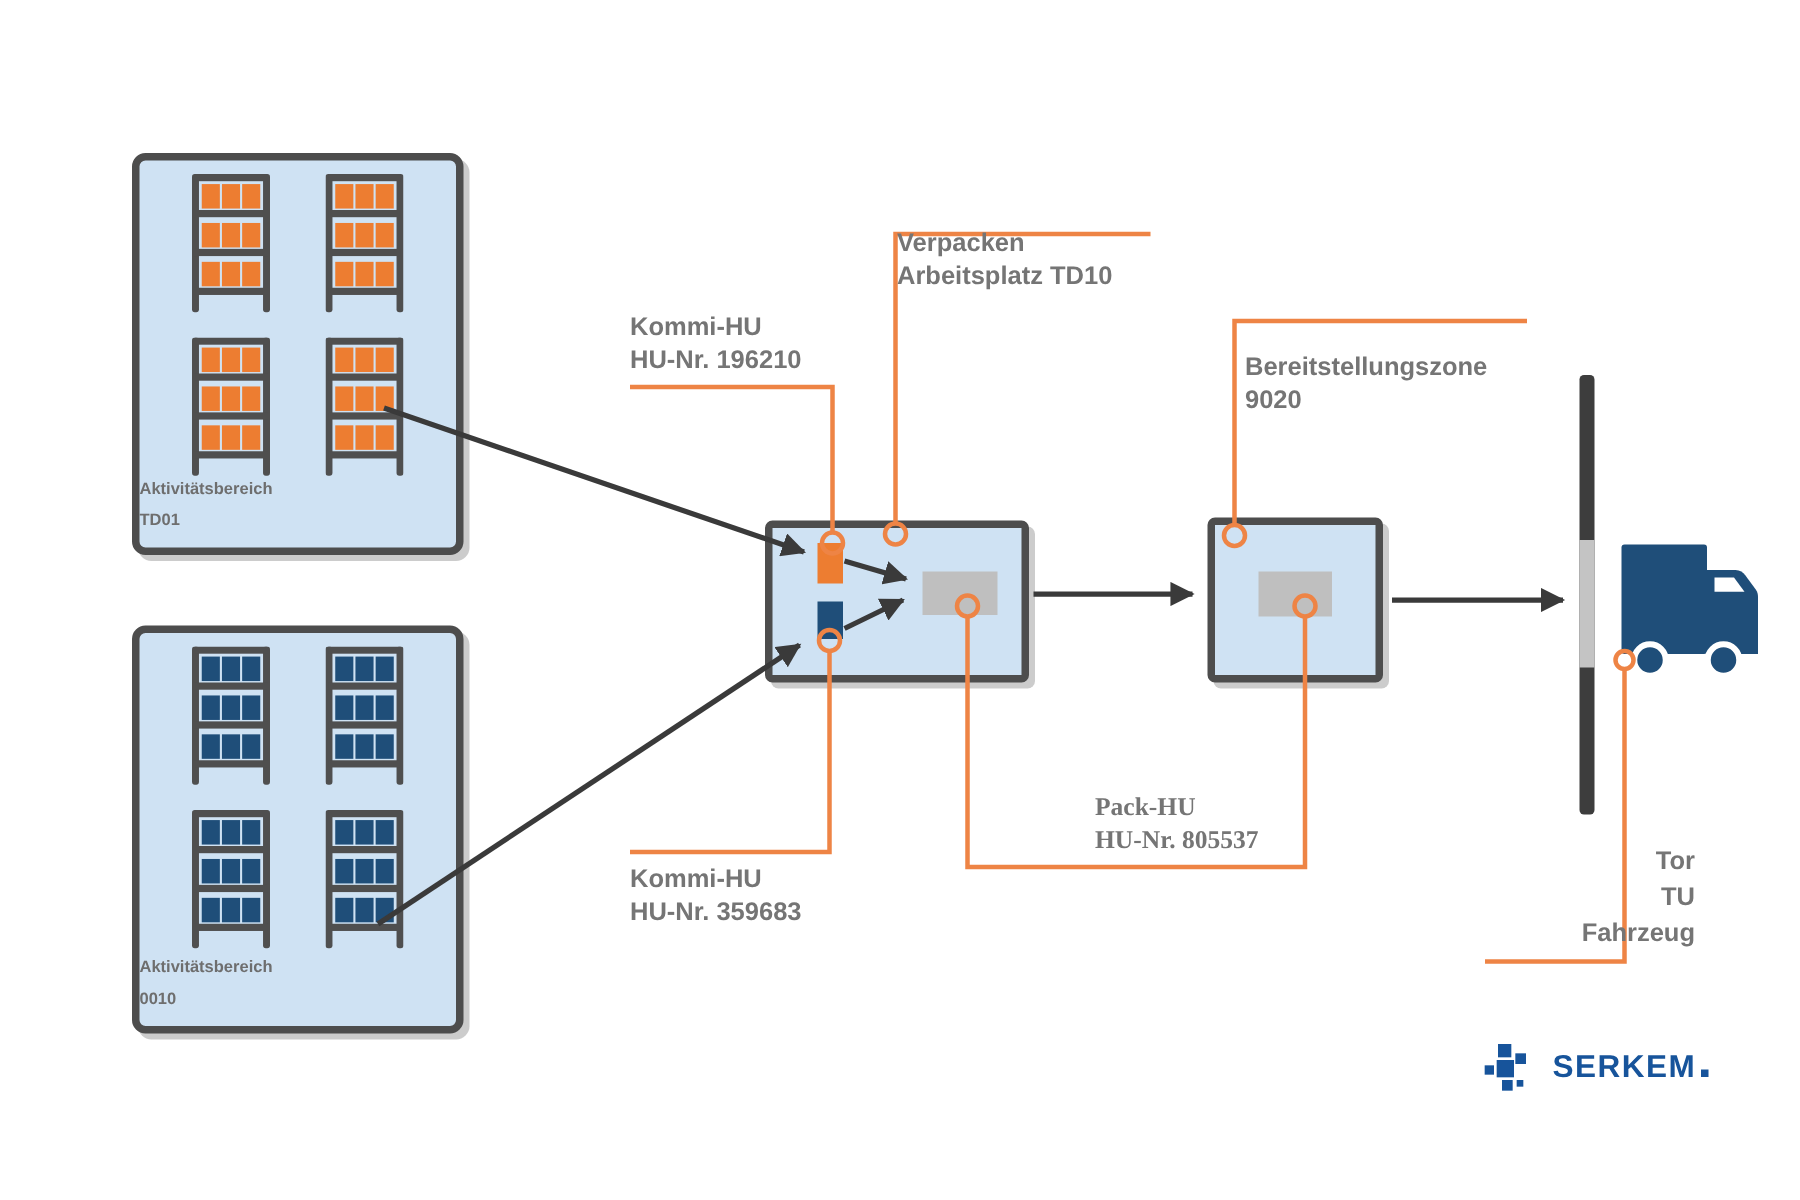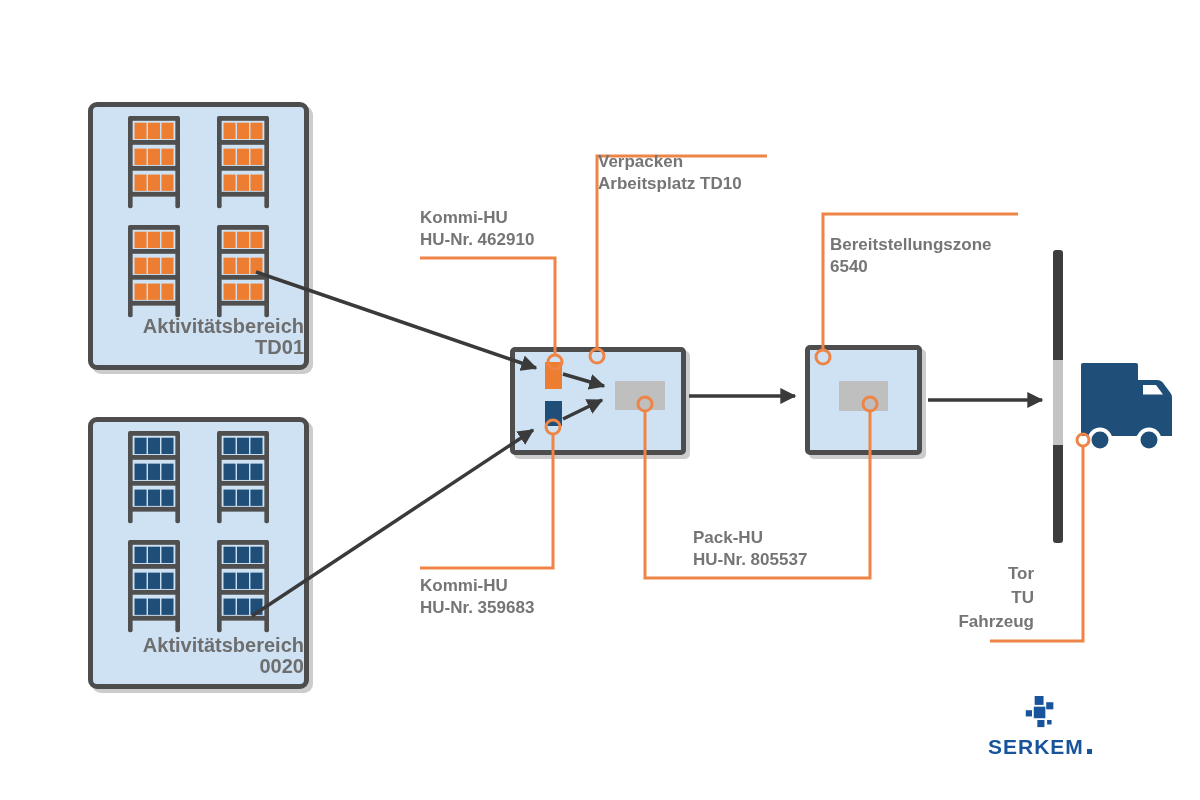--- a/index.html
+++ b/index.html
@@ -17,36 +17,36 @@
   .station-box{left:510px;top:347px;width:176px;height:108px;border-radius:5px;}
   .staging-box{left:805px;top:345px;width:117px;height:110px;border-radius:5px;}
   .racks{
     position:absolute;left:0;right:0;top:9px;display:grid;
     grid-template-columns:52px 52px;justify-content:center;column-gap:37px;row-gap:13px;
   }
   .rack{width:52px;height:96px;display:block;}
   .rack.orange{color:#ed7d31;}
   .rack.blue{color:#1f4e79;}
   .area-label{
-    position:absolute;left:0;right:0;bottom:7px;text-align:right;
-    font-weight:bold;font-size:20px;line-height:21px;color:#6e6e6e;
+    position:absolute;left:0;right:0;bottom:7px;text-align:left;
+    font-weight:bold;font-size:11px;line-height:21px;color:#6e6e6e;
   }
   .area-label span{display:block;}
   .float-label{
     position:absolute;z-index:8;font-weight:bold;font-size:17px;line-height:22px;color:#757575;
   }
   .float-label span{display:block;}
   .lbl-kommi1{left:420px;top:207px;}
   .lbl-verpacken{left:598px;top:110px;margin-top:41px;}
   .lbl-bereitstellung{left:830px;top:234px;}
   .lbl-kommi2{left:420px;top:575px;}
-  .lbl-pack{left:693px;top:527px;}
-  .lbl-gate{left:906px;top:562px;width:128px;text-align:right;line-height:24px;}
+  .lbl-pack{left:730px;top:527px;font-family:Liberation Serif, serif;}
+  .lbl-gate{left:1002px;top:562px;width:128px;text-align:right;line-height:24px;}
   .logo{
-    position:absolute;left:988px;top:694px;z-index:8;display:flex;align-items:center;gap:5px;flex-direction:column;
+    position:absolute;left:988px;top:694px;z-index:8;display:flex;align-items:center;gap:15px;
   }
   .logo-mark{width:32px;height:36px;display:block;}
   .logo-text{
     font-weight:bold;font-size:21px;letter-spacing:1px;color:#17549b;display:flex;align-items:baseline;
   }
   .logo-dot{display:inline-block;width:5px;height:5px;background:#17549b;margin-left:3px;}
   .defs-holder{position:absolute;width:0;height:0;overflow:hidden;}
 </style>
 </head>
 <body>
@@ -110,21 +110,21 @@
         </svg>
       <svg class="rack blue" viewBox="0 0 56 100" preserveAspectRatio="none">
           <use href="#rack-shape"></use>
         </svg>
       <svg class="rack blue" viewBox="0 0 56 100" preserveAspectRatio="none">
           <use href="#rack-shape"></use>
         </svg>
     </div>
     <div class="area-label">
       <span>Aktivitätsbereich</span>
-      <span>0020</span>
+      <span>0010</span>
     </div>
   </div>
 
   <div class="area-box station-box"></div>
 
   <div class="area-box staging-box"></div>
 
   <svg class="layer" viewBox="0 0 1200 800">
     <defs>
       <marker id="ah" markerWidth="5" markerHeight="4.6" refX="4.2" refY="2.3" orient="auto" markerUnits="strokeWidth">
@@ -176,31 +176,31 @@
       <line x1="252" y1="616" x2="533" y2="430" marker-end="url(#ah)"></line>
       <line x1="563" y1="374" x2="604" y2="386" marker-end="url(#ah)"></line>
       <line x1="563" y1="419" x2="602" y2="400" marker-end="url(#ah)"></line>
       <line x1="689" y1="396" x2="795" y2="396" marker-end="url(#ah)"></line>
       <line x1="928" y1="400" x2="1042" y2="400" marker-end="url(#ah)"></line>
     </g>
   </svg>
 
   <div class="float-label lbl-kommi1">
     <span>Kommi-HU</span>
-    <span>HU-Nr. 462910</span>
+    <span>HU-Nr. 196210</span>
   </div>
 
   <div class="float-label lbl-verpacken">
     <span>Verpacken</span>
     <span>Arbeitsplatz TD10</span>
   </div>
 
   <div class="float-label lbl-bereitstellung">
     <span>Bereitstellungszone</span>
-    <span>6540</span>
+    <span>9020</span>
   </div>
 
   <div class="float-label lbl-kommi2">
     <span>Kommi-HU</span>
     <span>HU-Nr. 359683</span>
   </div>
 
   <div class="float-label lbl-pack">
     <span>Pack-HU</span>
     <span>HU-Nr. 805537</span>

